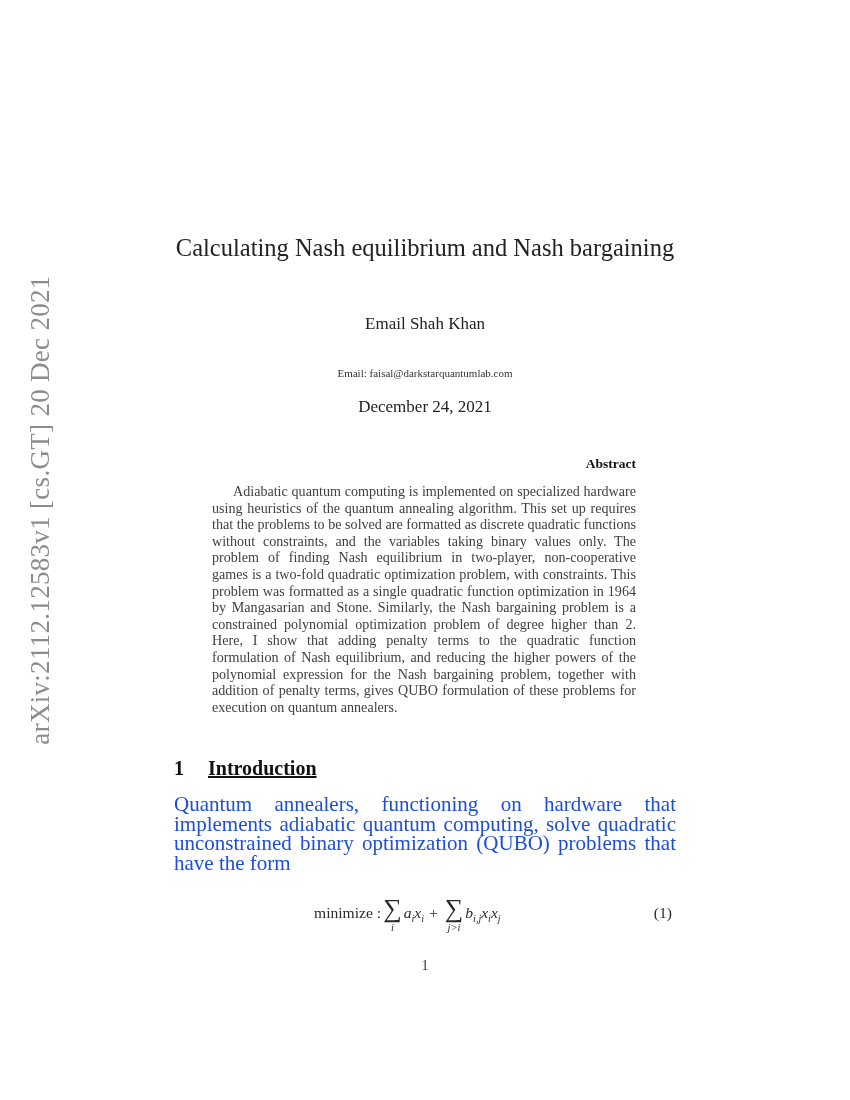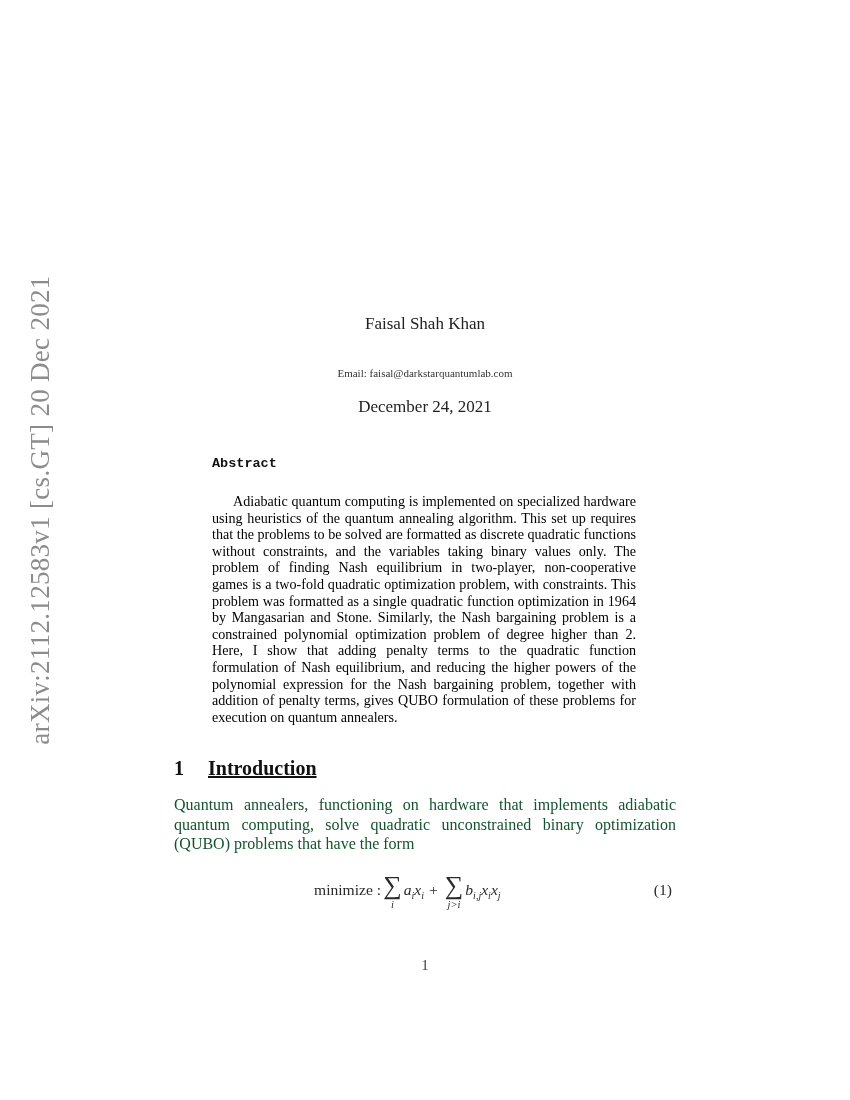--- a/index.html
+++ b/index.html
@@ -36,44 +36,44 @@
     text-align: center; font-family: "Liberation Serif", serif;
     font-size: 11px; color: #333;
   }
   .date {
     position: absolute; left: 170px; top: 397px; width: 510px;
     text-align: center; font-family: "Liberation Serif", serif;
     font-size: 17px; color: #222;
   }
   .abstract-heading {
     position: absolute; left: 212px; top: 456px; width: 424px;
-    text-align: left; font-family: Liberation Mono, monospace;
+    text-align: right; font-family: Liberation Serif, serif;
     font-weight: bold; font-size: 13.5px; color: #111;
   }
   .abstract-body {
-    position: absolute; left: 212px; top: 493px; width: 424px;
+    position: absolute; left: 212px; top: 483px; width: 424px;
     font-family: "Liberation Serif", serif;
-    font-size: 14.1px; line-height: 16.6px; color: #000000;
+    font-size: 14.1px; line-height: 16.6px; color: #404040;
     text-align: justify; text-indent: 21px;
     hyphens: manual;
   }
   .section-heading {
     position: absolute; left: 174px; top: 757px;
     font-family: "Liberation Serif", serif; font-weight: bold;
     font-size: 20px; color: #111; text-decoration: underline;
   }
   .section-heading .num { display: inline-block; width: 34px; }
   .intro-body {
     position: absolute; left: 174px; top: 795px; width: 502px;
     font-family: "Liberation Serif", serif;
-    font-size: 16px; line-height: 19.5px; color: #14532d;
+    font-size: 21px; line-height: 19.5px; color: #1d4ed8;
     text-align: justify;
   }
   .equation {
-    position: absolute; left: 174px; top: 873px; width: 502px; height: 50px;
+    position: absolute; left: 174px; top: 896px; width: 502px; height: 50px;
     font-family: "Liberation Serif", serif; font-size: 15.6px; color: #2a2a2a;
   }
   .eq-content { position: absolute; left: 140px; top: 0; display: flex; align-items: flex-start; }
   .eq-word { padding-top: 8px; }
   .sum { display: inline-flex; flex-direction: column; align-items: center; margin: 0 2px; }
   .sum .sigma { font-size: 26px; line-height: 26px; }
   .sum .sub { font-size: 10.5px; font-style: italic; line-height: 12px; }
   .term { padding-top: 8px; font-style: italic; }
   .term sub { font-size: 10px; }
   .plus { padding-top: 8px; margin: 0 5px; font-style: normal; }
@@ -82,24 +82,25 @@
     position: absolute; left: 0; top: 958px; width: 850px; text-align: center;
     font-family: "Liberation Serif", serif; font-size: 14px; color: #333;
   }
 </style>
 </head>
 <body>
 
 <div class="arxiv-stamp">arXiv:2112.12583v1  [cs.GT]  20 Dec 2021</div>
 
 <div class="title">
+  <div>Calculating Nash equilibrium and Nash bargaining</div>
 </div>
 
 <div class="author-block">
-  <div>Faisal Shah Khan</div>
+  <div>Email Shah Khan</div>
 </div>
 
 <div class="email">Email: faisal@darkstarquantumlab.com</div>
 
 <div class="date">December 24, 2021</div>
 
 <div class="abstract-heading">Abstract</div>
 <div class="abstract-body">Adiabatic quantum computing is implemented on specialized hard­ware using heuristics of the quantum annealing algorithm. This set up requires that the problems to be solved are formatted as discrete quadratic functions without constraints, and the variables taking bi­nary values only. The problem of finding Nash equilibrium in two-player, non-cooperative games is a two-fold quadratic optimization problem, with constraints. This problem was formatted as a single quadratic function optimization in 1964 by Mangasarian and Stone. Similarly, the Nash bargaining problem is a constrained polynomial op­timization problem of degree higher than 2. Here, I show that adding penalty terms to the quadratic function formulation of Nash equilib­rium, and reducing the higher powers of the polynomial expression for the Nash bargaining problem, together with addition of penalty terms, gives QUBO formulation of these problems for execution on quantum annealers.</div>
 
 <div class="section-heading">

